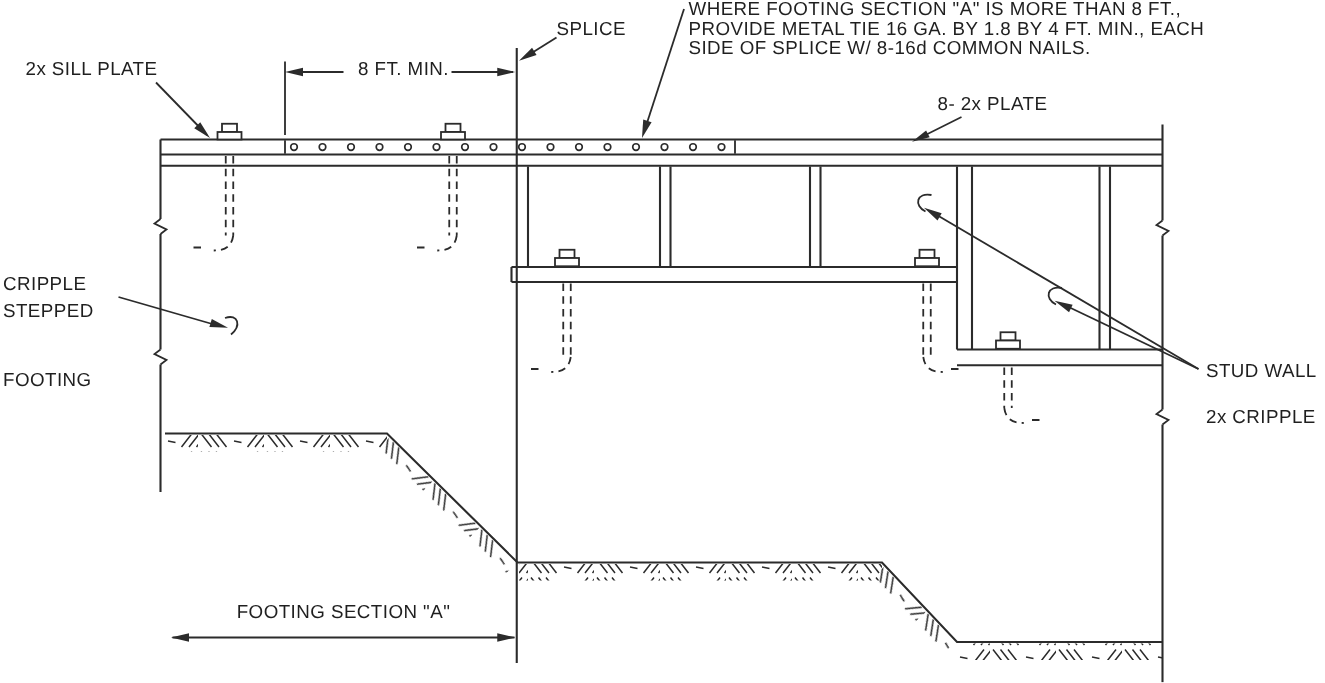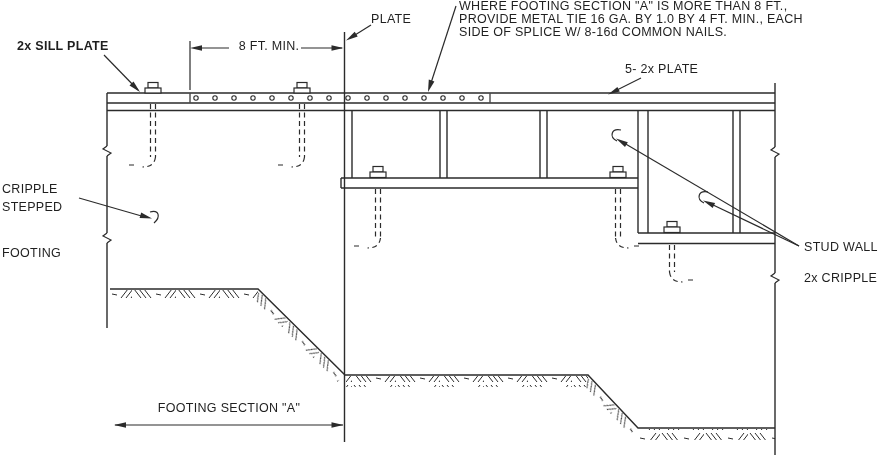--- a/index.html
+++ b/index.html
@@ -161,33 +161,33 @@
       <polygon class="fil" points="616,138.5 627.8,142.2 625,147"></polygon>
       <path class="lnt" d="M621,130 c-10,-2 -12,7 -4,11"></path>
     </g>
     <g>
       <path class="lnt" d="M799,246 L710,203.5"></path>
       <polygon class="fil" points="703,200.5 715.1,203.1 712.7,208.1"></polygon>
       <path class="lnt" d="M708,192 c-10,-2 -12,7 -4,11"></path>
     </g>
   </svg>
 
-  <div class="lbl" style="left:17px;top:40px;font-weight:bold;">2x SILL PLATE</div>
+  <div class="lbl" style="left:17px;top:40px;">2x SILL PLATE</div>
 
   <div class="lbl center" style="left:210px;top:40px;width:118px;">8 FT. MIN.</div>
 
-  <div class="lbl" style="left:371px;top:13px;">PLATE</div>
+  <div class="lbl" style="left:371px;top:13px;">SPLICE</div>
 
   <div>
     <div class="lbl" style="left:459px;top:0px;">WHERE FOOTING SECTION "A" IS MORE THAN 8 FT.,</div>
-    <div class="lbl" style="left:459px;top:13px;">PROVIDE METAL TIE 16 GA. BY 1.0 BY 4 FT. MIN., EACH</div>
+    <div class="lbl" style="left:459px;top:13px;">PROVIDE METAL TIE 16 GA. BY 1.8 BY 4 FT. MIN., EACH</div>
     <div class="lbl" style="left:459px;top:26px;text-align:right;">SIDE OF SPLICE W/ 8-16d COMMON NAILS.</div>
   </div>
 
-  <div class="lbl" style="left:625px;top:63px;">5- 2x PLATE</div>
+  <div class="lbl" style="left:625px;top:63px;">8- 2x PLATE</div>
 
   <div>
     <div class="lbl" style="left:2px;top:183px;">CRIPPLE</div>
     <div class="lbl" style="left:2px;top:201px;">STEPPED</div>
     <div class="lbl" style="left:2px;top:219px;margin-top:28px;">FOOTING</div>
   </div>
 
   <div>
     <div class="lbl" style="left:804px;top:226px;margin-top:46px;">2x CRIPPLE</div>
     <div class="lbl" style="left:804px;top:241px;">STUD WALL</div>

